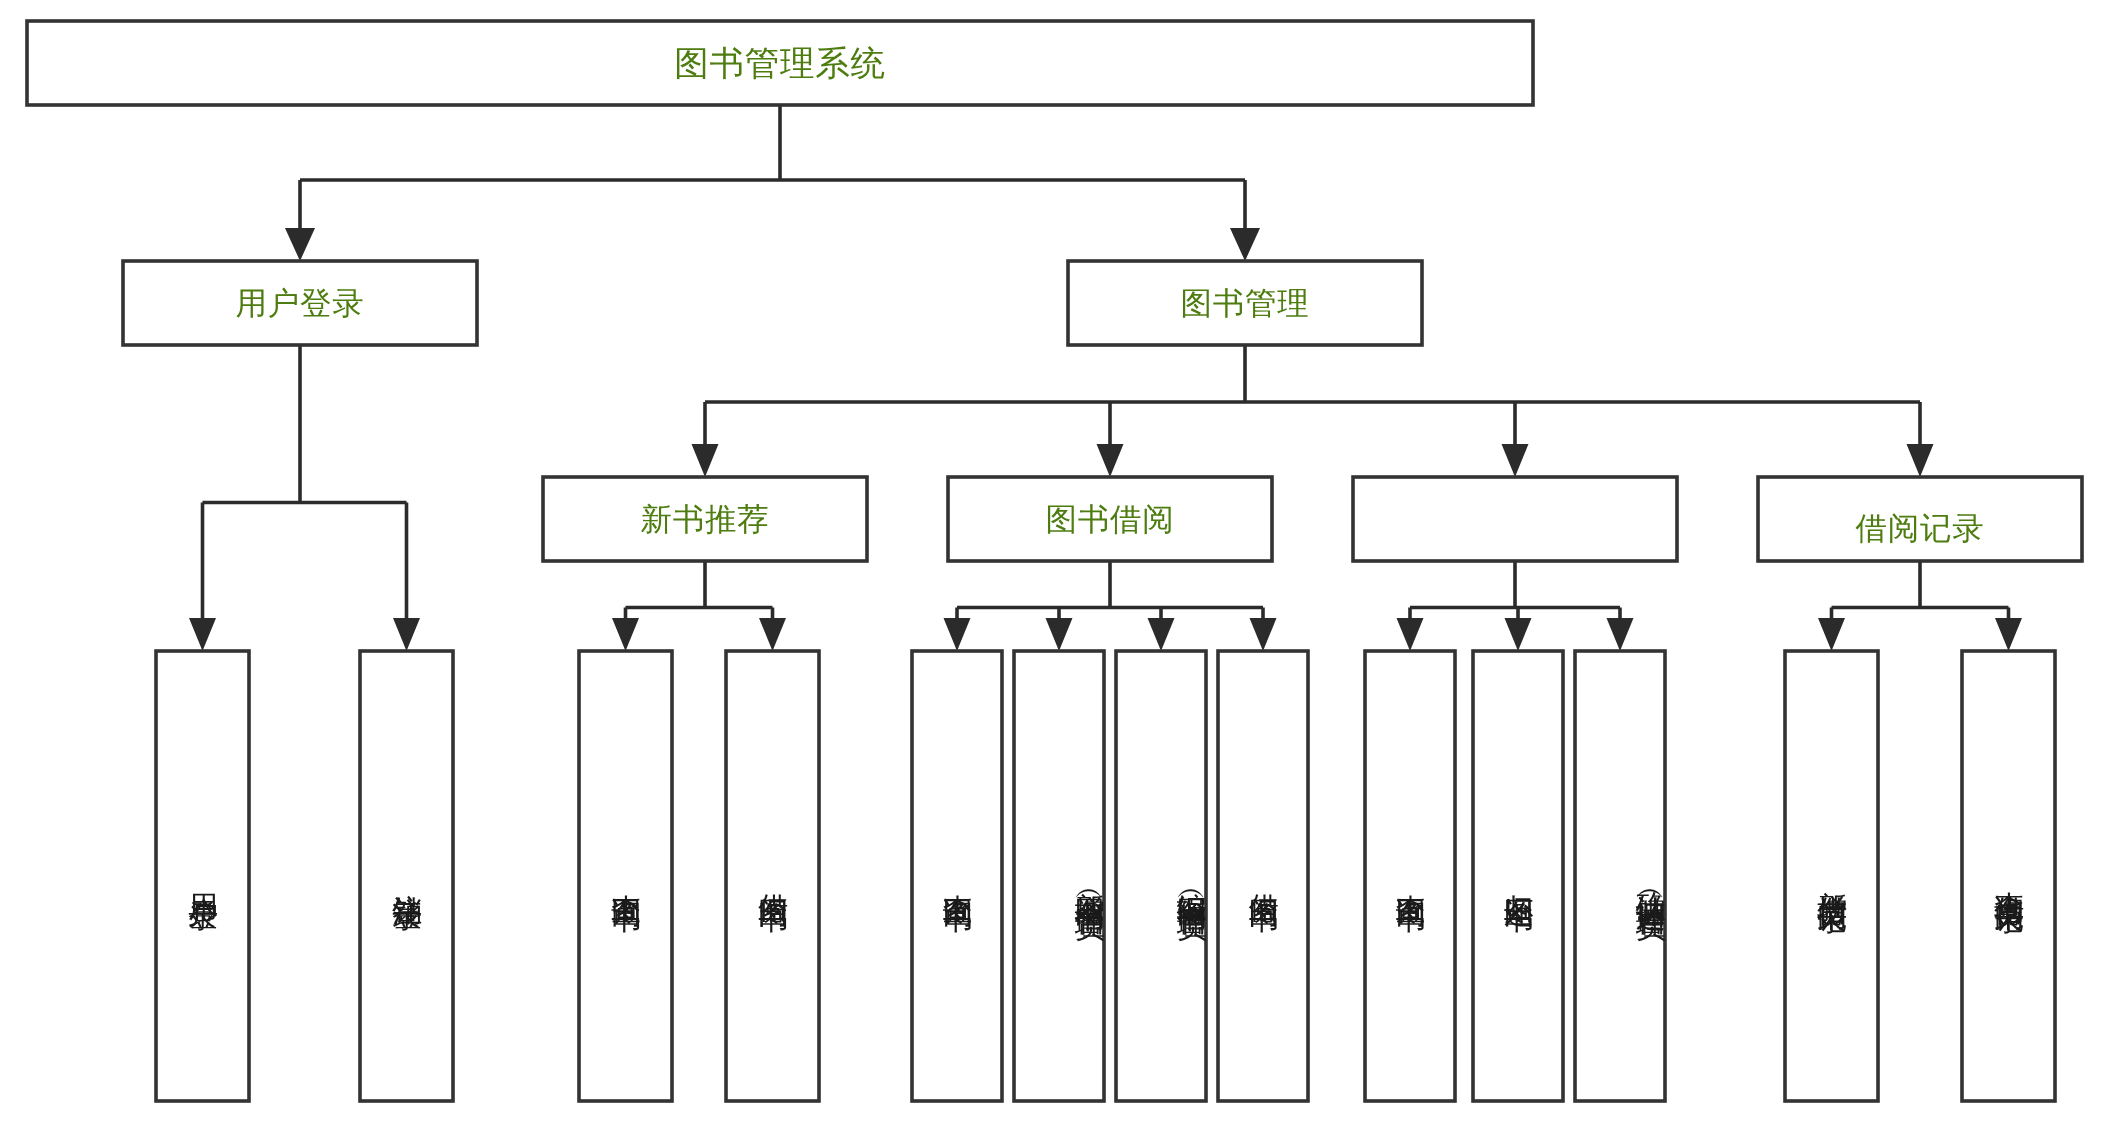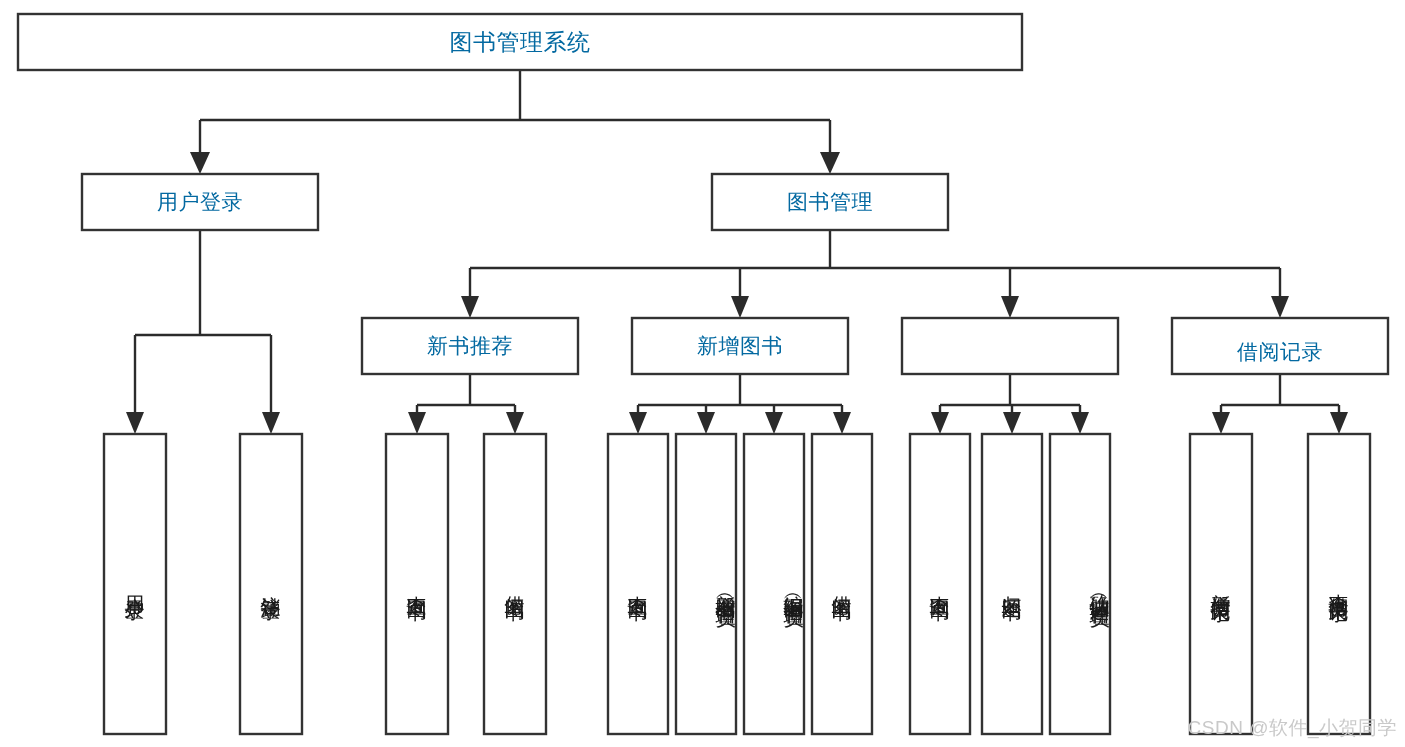--- a/index.html
+++ b/index.html
@@ -38,21 +38,21 @@
   }
   .arrow-head {
     fill: #2b2b2b;
     stroke: none;
   }
   .node-label-h {
     position: absolute;
     display: flex;
     align-items: center;
     justify-content: center;
-    color: #0369a1;
+    color: #4d7c0f;
     font-size: 21px;
     letter-spacing: 0.5px;
     white-space: nowrap;
     pointer-events: none;
   }
   .node-label-v {
     position: absolute;
     display: flex;
     align-items: flex-start;
     justify-content: center;
@@ -191,32 +191,31 @@
     <rect class="node-box" x="1190" y="434" width="62" height="300"></rect>
     <rect class="node-box" x="1308" y="434" width="62" height="300"></rect>
   </svg>
 
   <div class="node-label-h" style="left:18px; top:14px; width:1004px; height:56px; font-size:23px;">图书管理系统</div>
 
   <div class="node-label-h" style="left:82px; top:174px; width:236px; height:56px;">用户登录</div>
   <div class="node-label-h" style="left:712px; top:174px; width:236px; height:56px;">图书管理</div>
 
   <div class="node-label-h" style="left:362px; top:318px; width:216px; height:56px;">新书推荐</div>
-  <div class="node-label-h" style="left:632px; top:318px; width:216px; height:56px;">新增图书</div>
+  <div class="node-label-h" style="left:632px; top:318px; width:216px; height:56px;">图书借阅</div>
   <div class="node-label-h" style="left:1172px; top:318px; width:216px; height:68px;">借阅记录</div>
 
   <div class="node-label-v centered" style="left:104px; top:434px; width:62px; height:300px;">用户登录</div>
   <div class="node-label-v centered" style="left:240px; top:434px; width:62px; height:300px;">注销登录</div>
   <div class="node-label-v centered" style="left:386px; top:434px; width:62px; height:300px;">查询图书</div>
   <div class="node-label-v centered" style="left:484px; top:434px; width:62px; height:300px;">借阅图书</div>
   <div class="node-label-v centered" style="left:608px; top:434px; width:60px; height:300px;">查询图书</div>
   <div class="node-label-v" style="left:676px; top:434px; width:60px; height:300px;">新增图书（管理员）</div>
   <div class="node-label-v" style="left:744px; top:434px; width:60px; height:300px;">编辑图书（管理员）</div>
   <div class="node-label-v centered" style="left:812px; top:434px; width:60px; height:300px;">借阅图书</div>
   <div class="node-label-v centered" style="left:910px; top:434px; width:60px; height:300px;">查询图书</div>
   <div class="node-label-v centered" style="left:982px; top:434px; width:60px; height:300px;">归还图书</div>
   <div class="node-label-v" style="left:1050px; top:434px; width:60px; height:300px;">确认归还（管理员）</div>
   <div class="node-label-v centered" style="left:1190px; top:434px; width:62px; height:300px;">新增借阅记录</div>
   <div class="node-label-v centered" style="left:1308px; top:434px; width:62px; height:300px;">查询借阅记录</div>
 
-  <div class="watermark">CSDN @软件_小贺同学</div>
 
 </div>
 
 </body></html>

